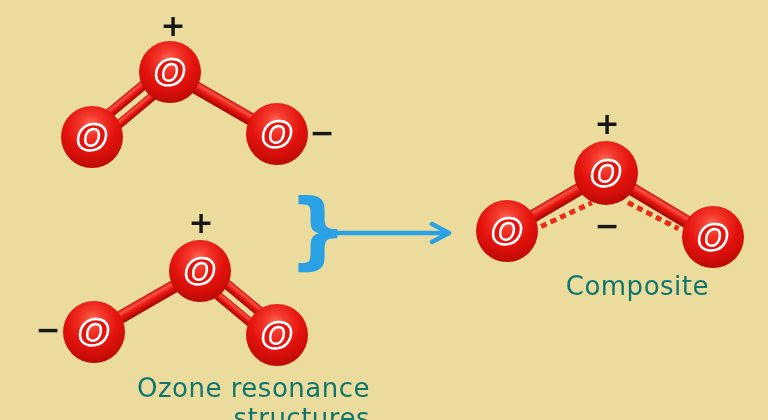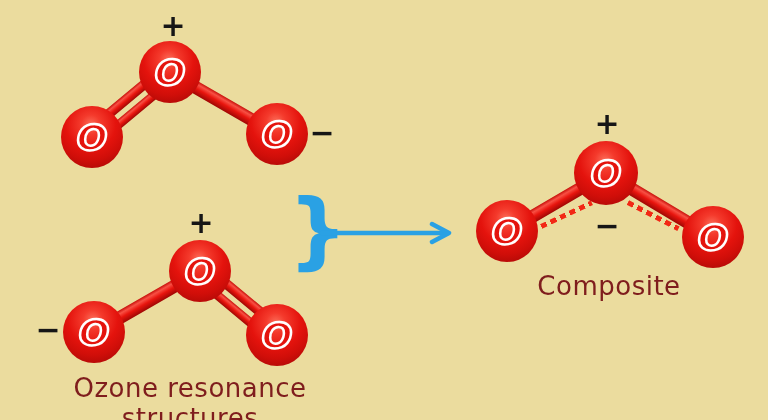--- a/index.html
+++ b/index.html
@@ -35,21 +35,21 @@
     position:absolute;inset:0;display:flex;align-items:center;justify-content:center;
     font-style:italic;font-weight:bold;font-size:36px;color:#e4130d;
     -webkit-text-stroke:2.5px #ffffff;
   }
   
   .charge{
     position:absolute;width:30px;text-align:center;z-index:3;
     font-size:30px;font-weight:bold;line-height:32px;color:#161616;
   }
   .caption{
-    position:absolute;z-index:3;text-align:center;color:#7f1d1d;
+    position:absolute;z-index:3;text-align:right;color:#0f766e;
     font-size:26px;letter-spacing:0.5px;
   }
   .brace{
     position:absolute;z-index:3;color:#2aa1e4;
     font-size:84px;line-height:88px;font-weight:bold;
   }
   .arrow-svg{position:absolute;z-index:3;}
 </style>
 </head>
 <body>

